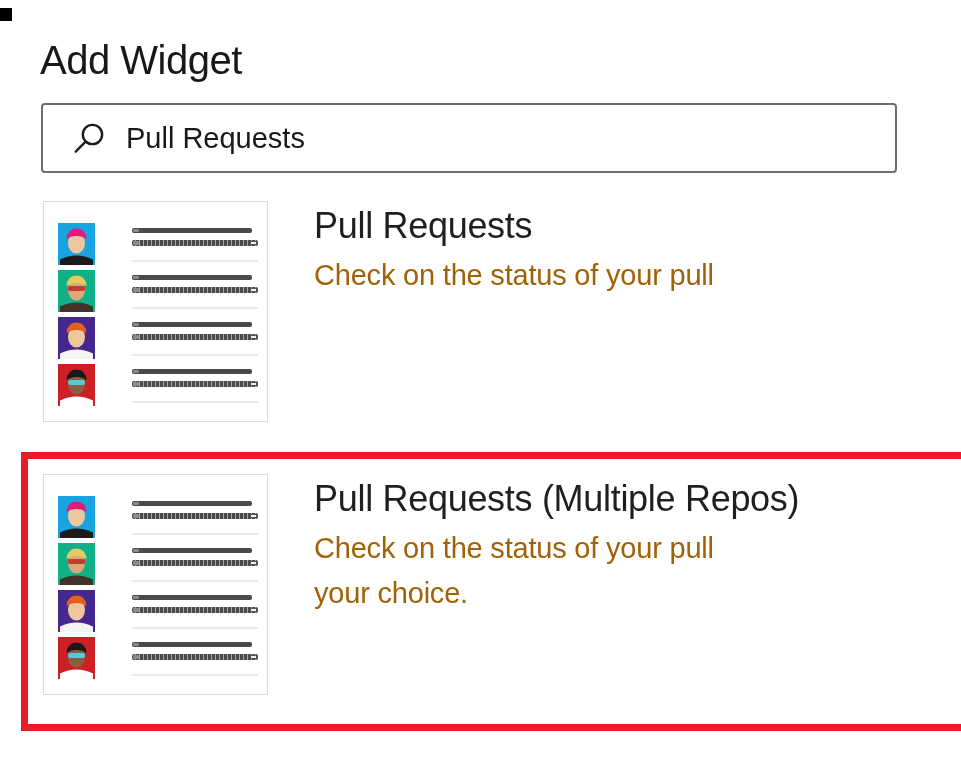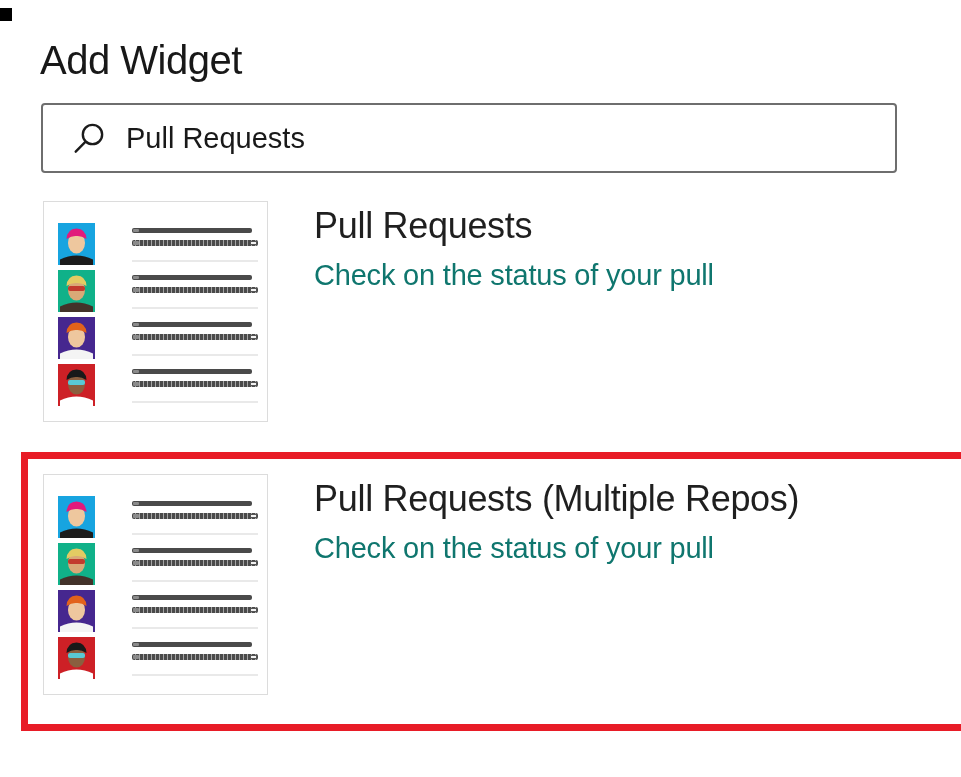--- a/index.html
+++ b/index.html
@@ -55,21 +55,21 @@
   }
   .sep{margin-top:14px;height:2px;width:126px;background:var(--separator,#e9e9e9);}
 
   .info{position:absolute;width:600px;}
   .card-plain .info{left:271px;top:3px;}
   .card-selected .info{left:286px;top:18px;}
   .card-title{
     font-size:36px;font-weight:400;color:#1f1f1f;line-height:43px;letter-spacing:-0.3px;
   }
   .card-desc{margin-top:6px;}
-  .desc-line{font-size:29px;font-weight:400;color:#0f766e;line-height:45px;letter-spacing:-0.2px;}
+  .desc-line{font-size:29px;font-weight:400;color:#a16207;line-height:45px;letter-spacing:-0.2px;}
 </style>
 </head>
 <body>
 
 <div class="screen">
 
   <div class="corner-artifact"></div>
 
   <h1 class="page-title">Add Widget</h1>
 
@@ -204,17 +204,18 @@
               <div class="bar bar2"></div>
               <div class="sep"></div>
             </div>
           </div>
         </div>
     </div>
     <div class="info">
       <div class="card-title">Pull Requests (Multiple Repos)</div>
       <div class="card-desc">
         <div class="desc-line">Check on the status of your pull</div>
+        <div class="desc-line">your choice.</div>
       </div>
     </div>
   </div>
 
 </div>
 
 </body></html>

